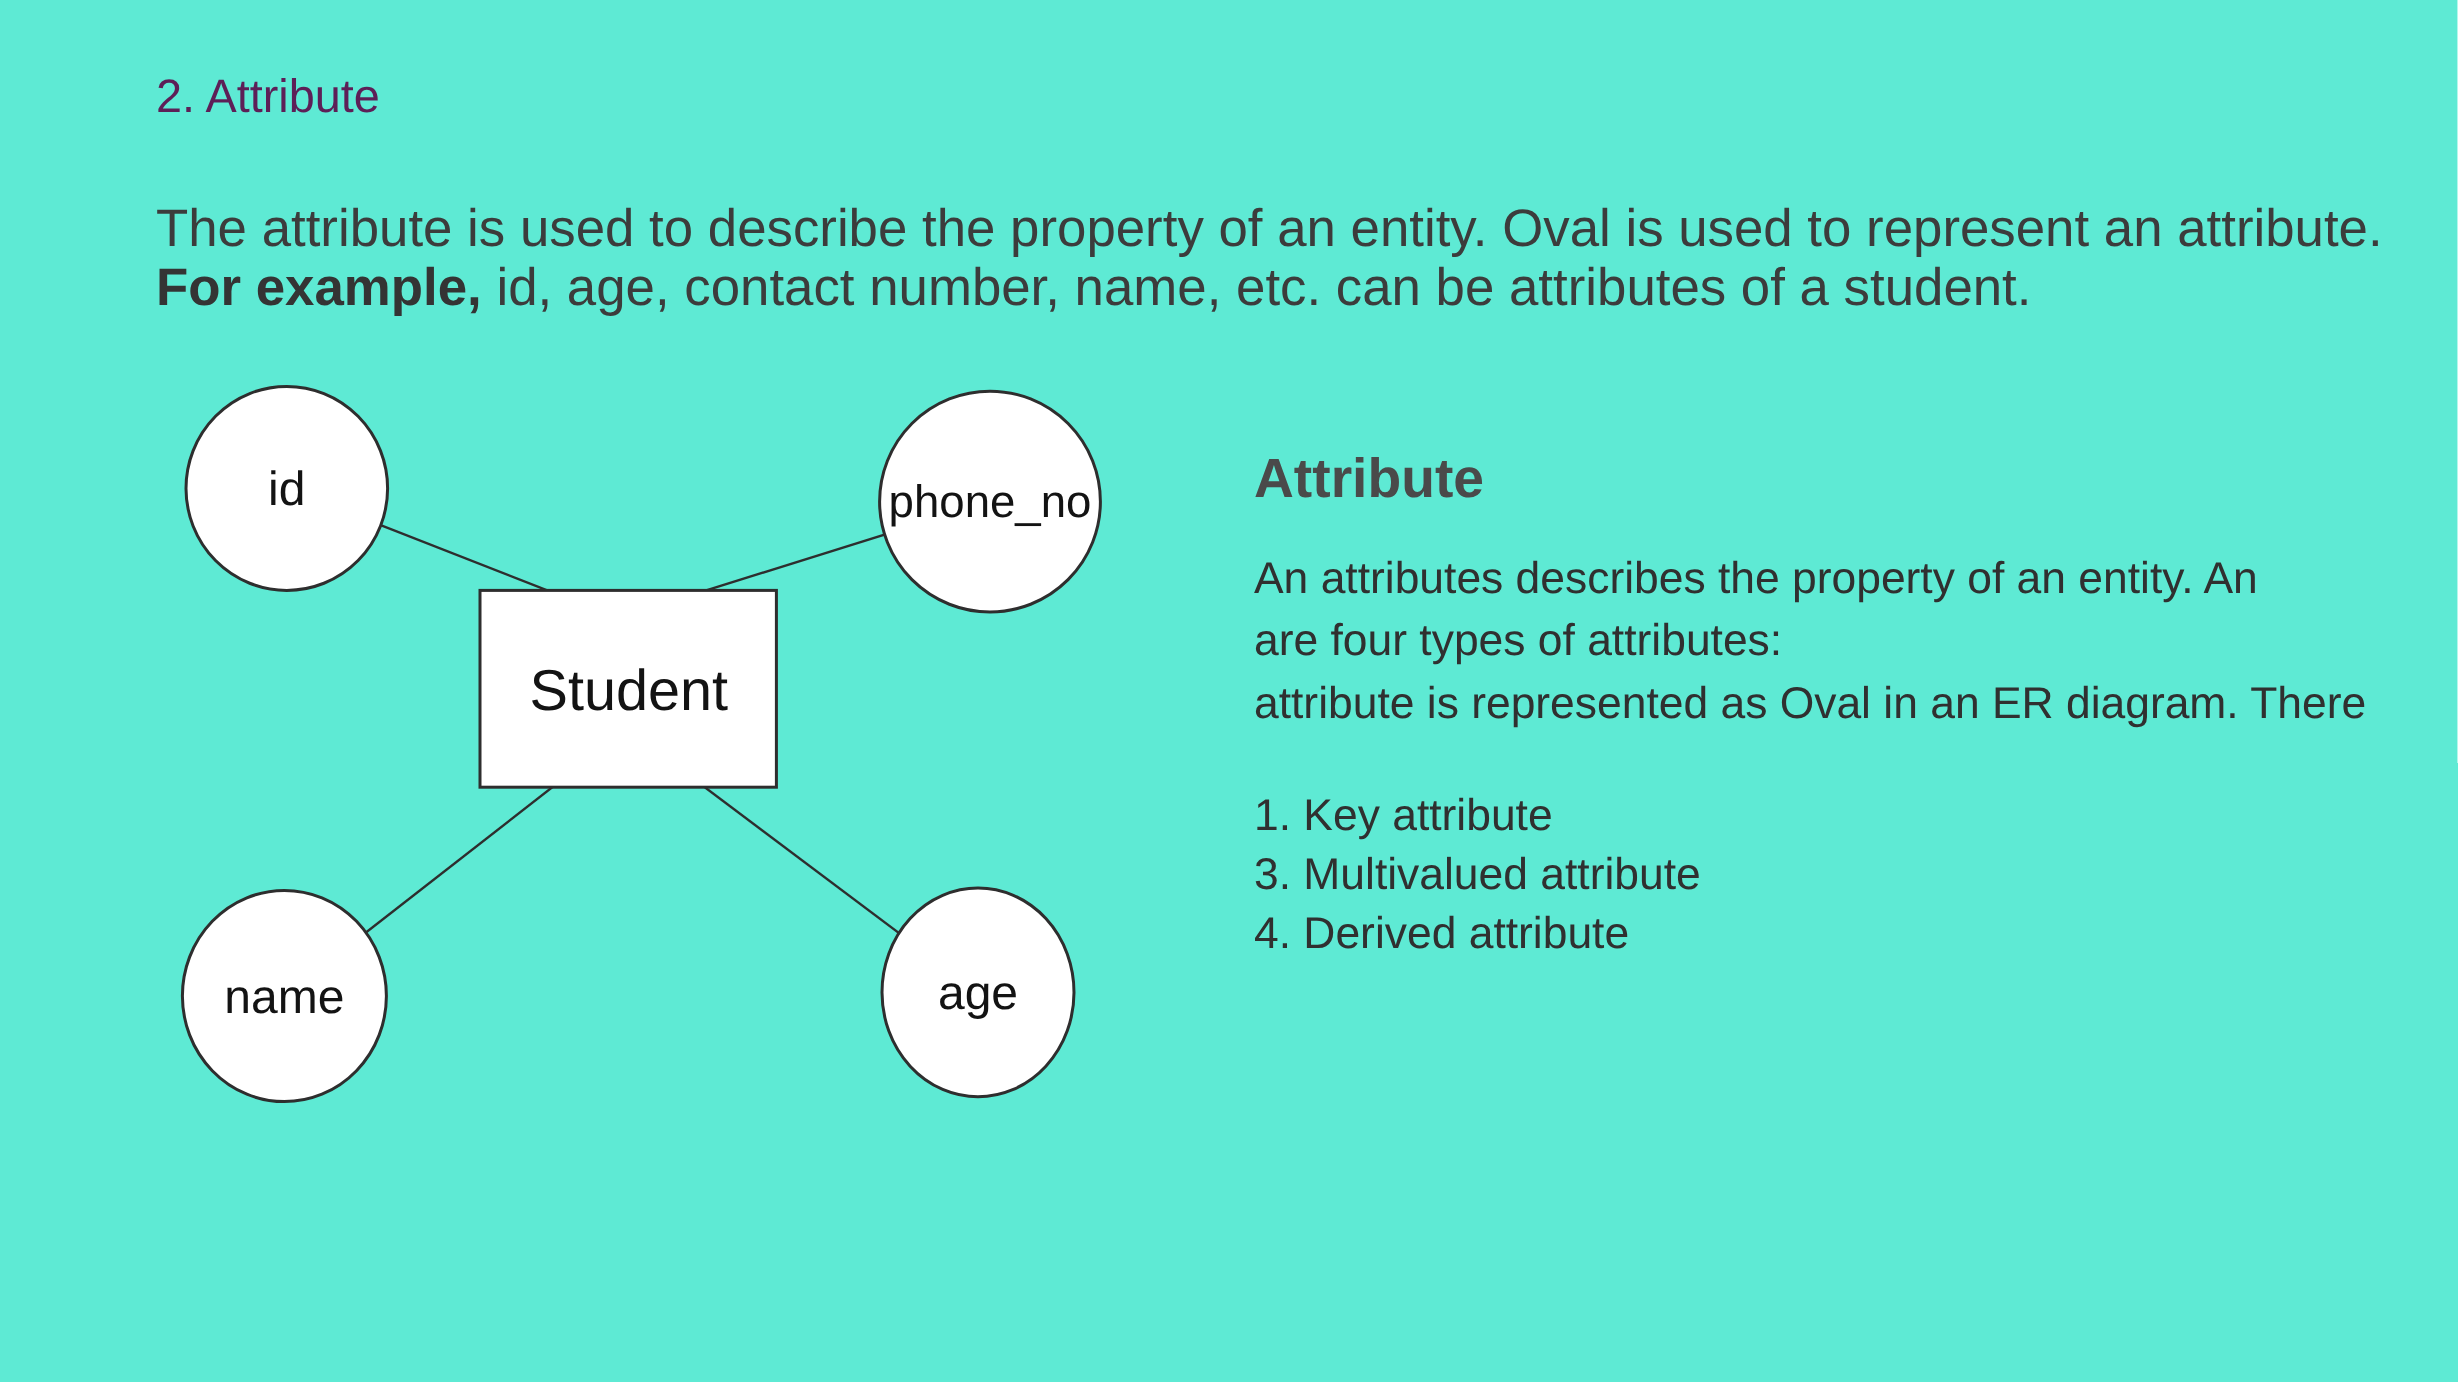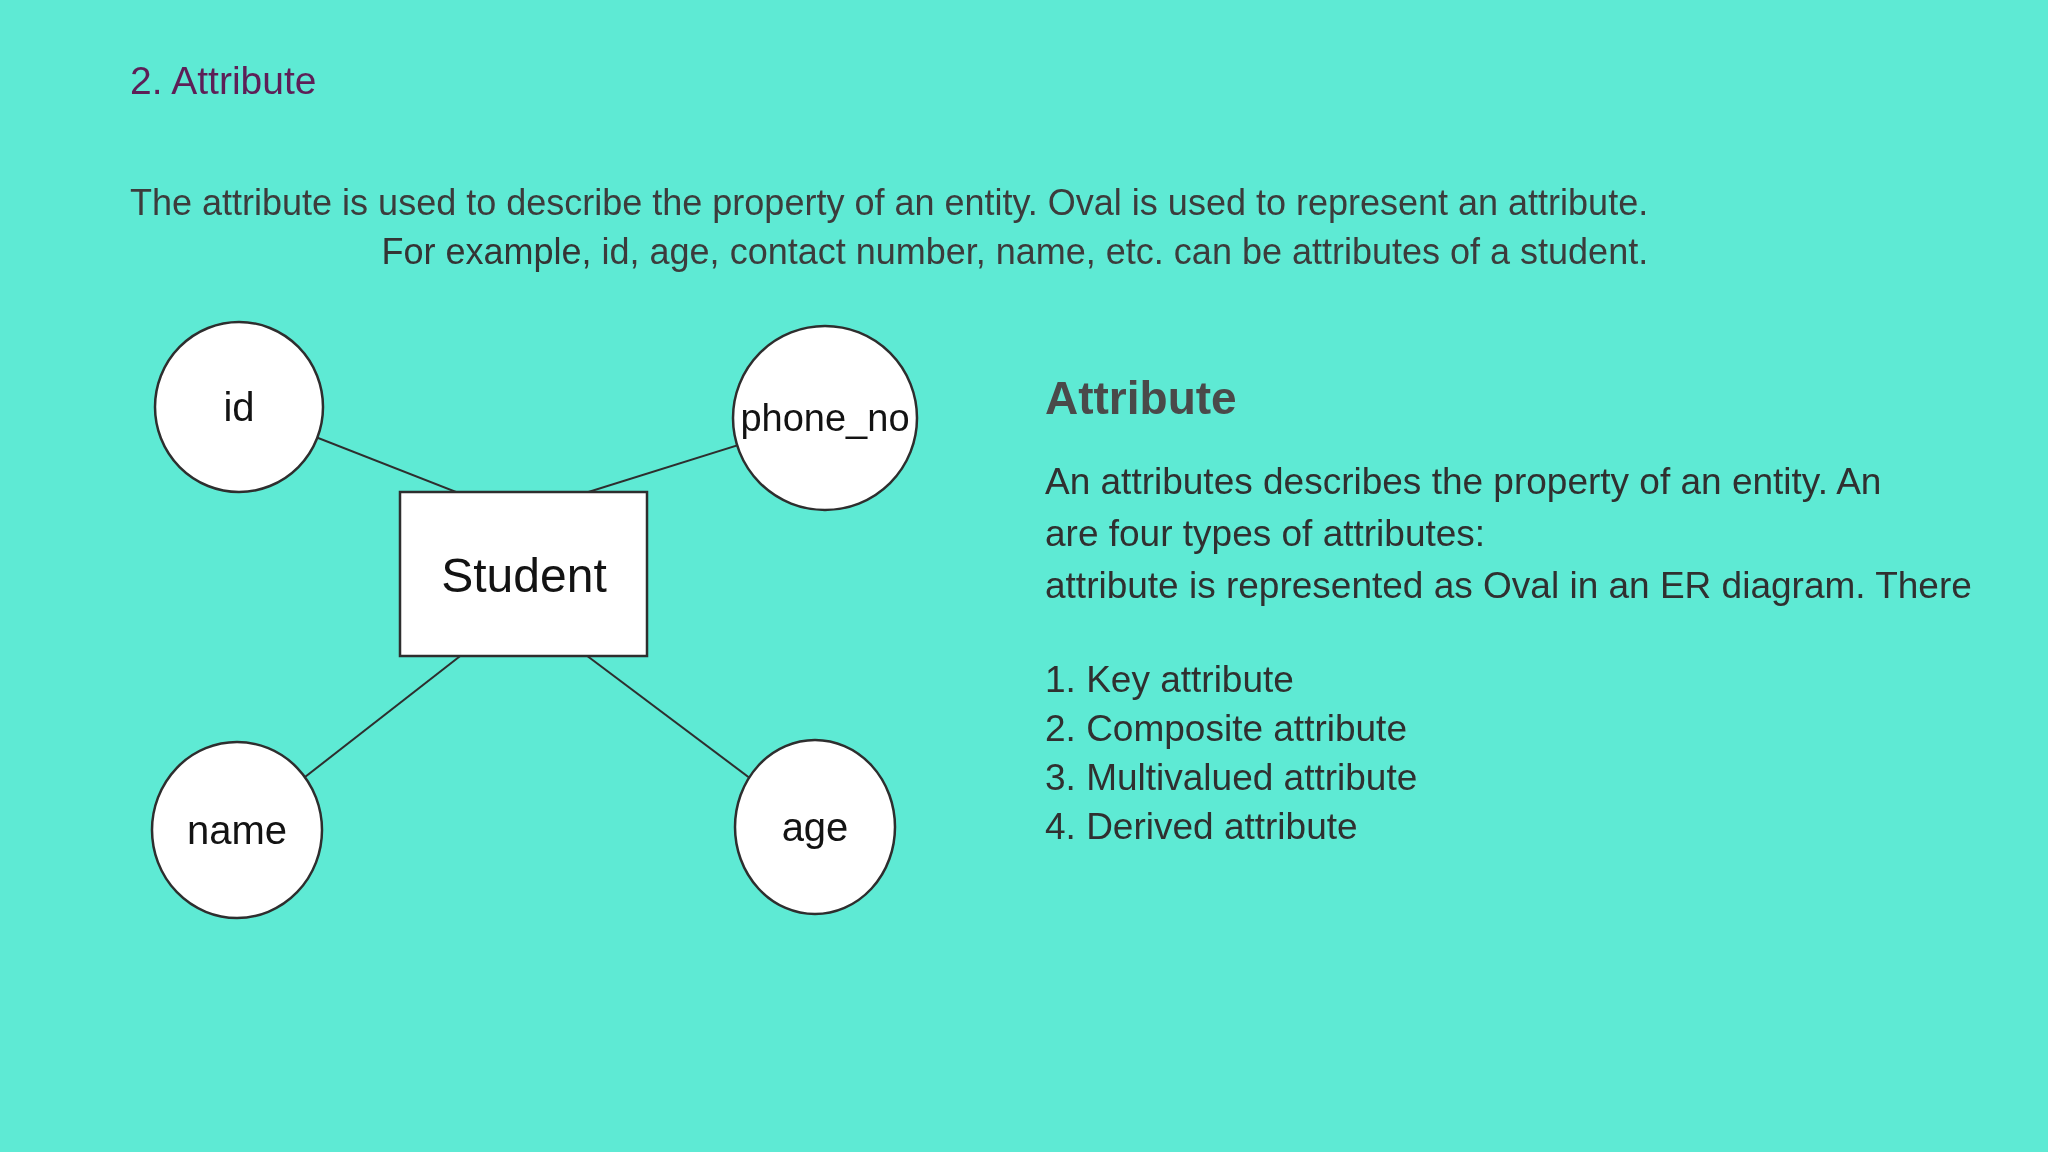--- a/index.html
+++ b/index.html
@@ -18,30 +18,29 @@
     margin: 0;
     font-size: 39px;
     font-weight: 400;
     line-height: 1.2;
     color: #5d1f57;
     white-space: nowrap;
   }
   .intro {
     position: absolute;
     left: 130px;
-    top: 178px;
+    top: 166px;
     margin: 0;
-    font-size: 36px;
+    font-size: 44px;
     line-height: 49px;
     color: #3c3c3c;
     white-space: nowrap;
-    text-align: right;
   }
   .intro .line { display: block; }
-  .intro b { font-weight: 400; color: #343434; }
+  .intro b { font-weight: 700; color: #343434; }
   .er-diagram {
     position: absolute;
     left: 120px;
     top: 300px;
     width: 850px;
     height: 640px;
   }
   .er-diagram ellipse, .er-diagram rect {
     fill: #ffffff;
     stroke: #2e2e2e;
@@ -128,18 +127,17 @@
   <h1 class="panel-heading">Attribute</h1>
 
   <div class="panel-body">
     <span class="line">An attributes describes the property of an entity. An</span>
     <span class="line">are four types of attributes:</span>
     <span class="line">attribute is represented as Oval in an ER diagram. There</span>
   </div>
 
   <div class="attr-type-list">
     <span class="list-item">1. Key attribute</span>
-    <span class="list-item">2. Composite attribute</span>
     <span class="list-item">3. Multivalued attribute</span>
     <span class="list-item">4. Derived attribute</span>
   </div>
 
 </div>
 
 </body></html>

